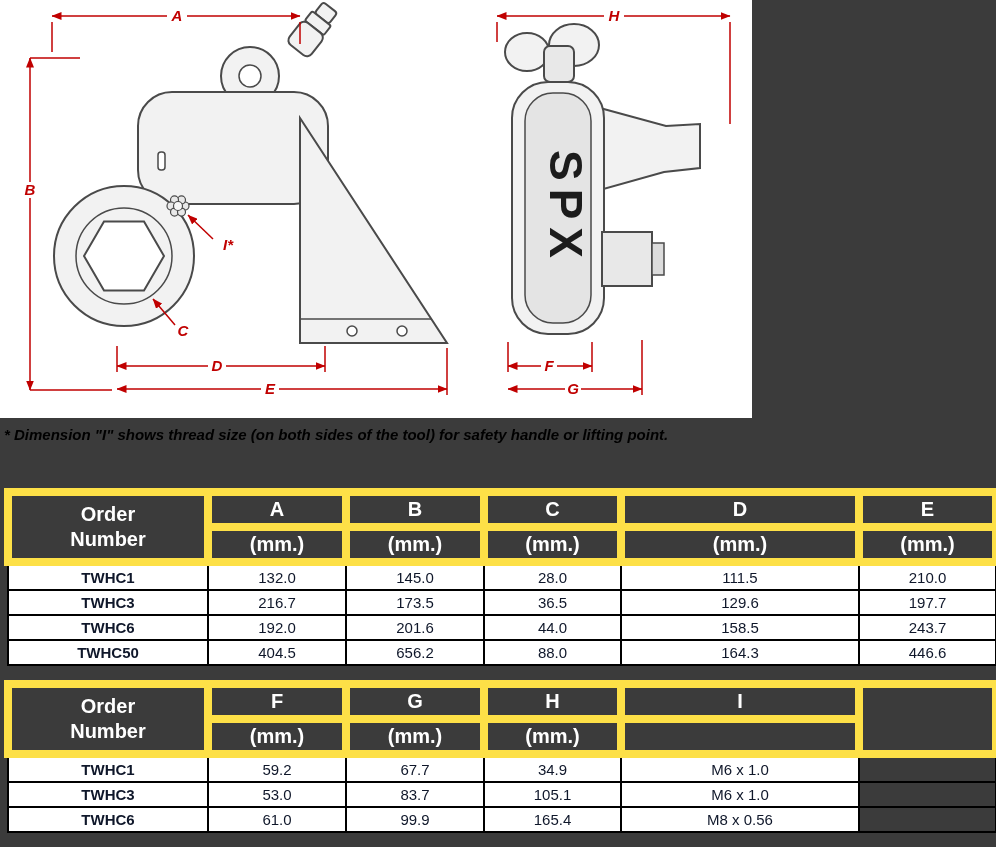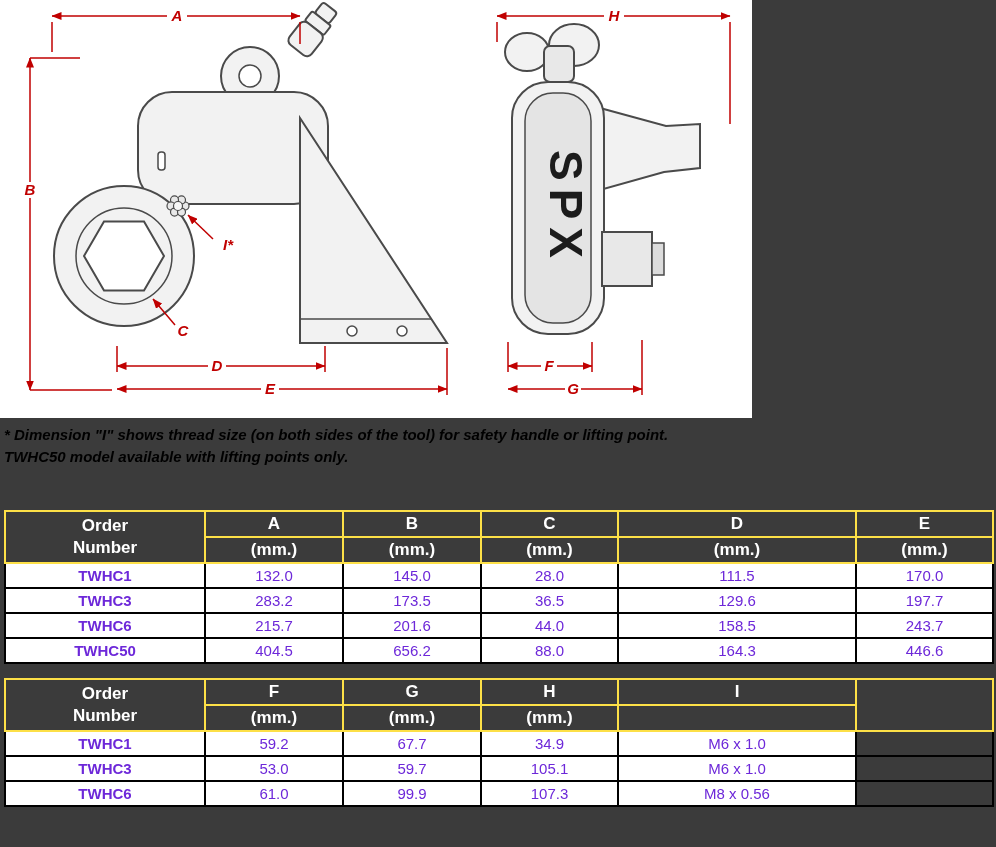--- a/index.html
+++ b/index.html
@@ -18,28 +18,28 @@
     padding:6px 8px 0 4px;
   }
   table.dims{
     border-collapse:collapse;table-layout:fixed;
     width:988px;margin:0 4px;
   }
   table.dims.first{margin-top:42px;}
   table.dims.second{margin-top:14px;}
   .dims th{
     background:#3b3b3b;color:#ffffff;
-    border:2px solid #fde047;
-    font-weight:bold;font-size:17px;
+    border:8px solid #fde047;
+    font-weight:bold;font-size:20px;
     text-align:center;vertical-align:middle;
     padding:2px 4px;height:20px;
   }
   .dims th.order-th{white-space:pre-line;line-height:1.25;}
   .dims td{
-    background:#ffffff;color:#6d28d9;
+    background:#ffffff;color:#0f172a;
     border:2px solid #000000;
     font-size:15px;text-align:center;vertical-align:middle;
     height:21px;margin-left:48px;
   }
   .dims td.order{font-weight:bold;}
   .dims th.void-th, .dims td.void{background:#3b3b3b;}
   
   .dimlbl{fill:#c00000;font-style:italic;font-weight:bold;font-size:15px;
           text-anchor:middle;stroke:none;font-family:"Liberation Sans",sans-serif;}
   .gap{fill:#ffffff;stroke:none;}
@@ -147,21 +147,20 @@
       <rect class="gap" x="565" y="381" width="16" height="16"></rect>
       <text class="dimlbl" x="573" y="394">G</text>
       <text class="dimlbl" x="183" y="336">C</text>
       <text class="dimlbl" x="228" y="250">I*</text>
     </g>
   </svg>
 </div>
 
 <div class="note">
   <div>* Dimension "I" shows thread size (on both sides of the tool) for safety handle or lifting point.</div>
-  <div>TWHC50 model available with lifting points only.</div>
 </div>
 
 <table class="dims first">
   <colgroup>
     <col style="width:200px">
       <col style="width:138px">
       <col style="width:138px">
     <col style="width:137px">
       <col style="width:238px">
       <col style="width:137px">
@@ -184,33 +183,33 @@
       <th>(mm.)</th>
     </tr>
   </thead>
   <tbody>
     <tr>
       <td class="order">TWHC1</td>
       <td>132.0</td>
       <td>145.0</td>
       <td>28.0</td>
       <td>111.5</td>
-      <td>170.0</td>
+      <td>210.0</td>
     </tr>
     <tr>
       <td class="order">TWHC3</td>
-      <td>283.2</td>
+      <td>216.7</td>
       <td>173.5</td>
       <td>36.5</td>
       <td>129.6</td>
       <td>197.7</td>
     </tr>
     <tr>
       <td class="order">TWHC6</td>
-      <td>215.7</td>
+      <td>192.0</td>
       <td>201.6</td>
       <td>44.0</td>
       <td>158.5</td>
       <td>243.7</td>
     </tr>
     <tr>
       <td class="order">TWHC50</td>
       <td>404.5</td>
       <td>656.2</td>
       <td>88.0</td>
@@ -251,27 +250,27 @@
       <td class="order">TWHC1</td>
       <td>59.2</td>
       <td>67.7</td>
       <td>34.9</td>
       <td>M6 x 1.0</td>
       <td class="void"></td>
     </tr>
     <tr>
       <td class="order">TWHC3</td>
       <td>53.0</td>
-      <td>59.7</td>
+      <td>83.7</td>
       <td>105.1</td>
       <td>M6 x 1.0</td>
       <td class="void"></td>
     </tr>
     <tr>
       <td class="order">TWHC6</td>
       <td>61.0</td>
       <td>99.9</td>
-      <td>107.3</td>
+      <td>165.4</td>
       <td>M8 x 0.56</td>
       <td class="void"></td>
     </tr>
   </tbody>
 </table>
 
 </body></html>

